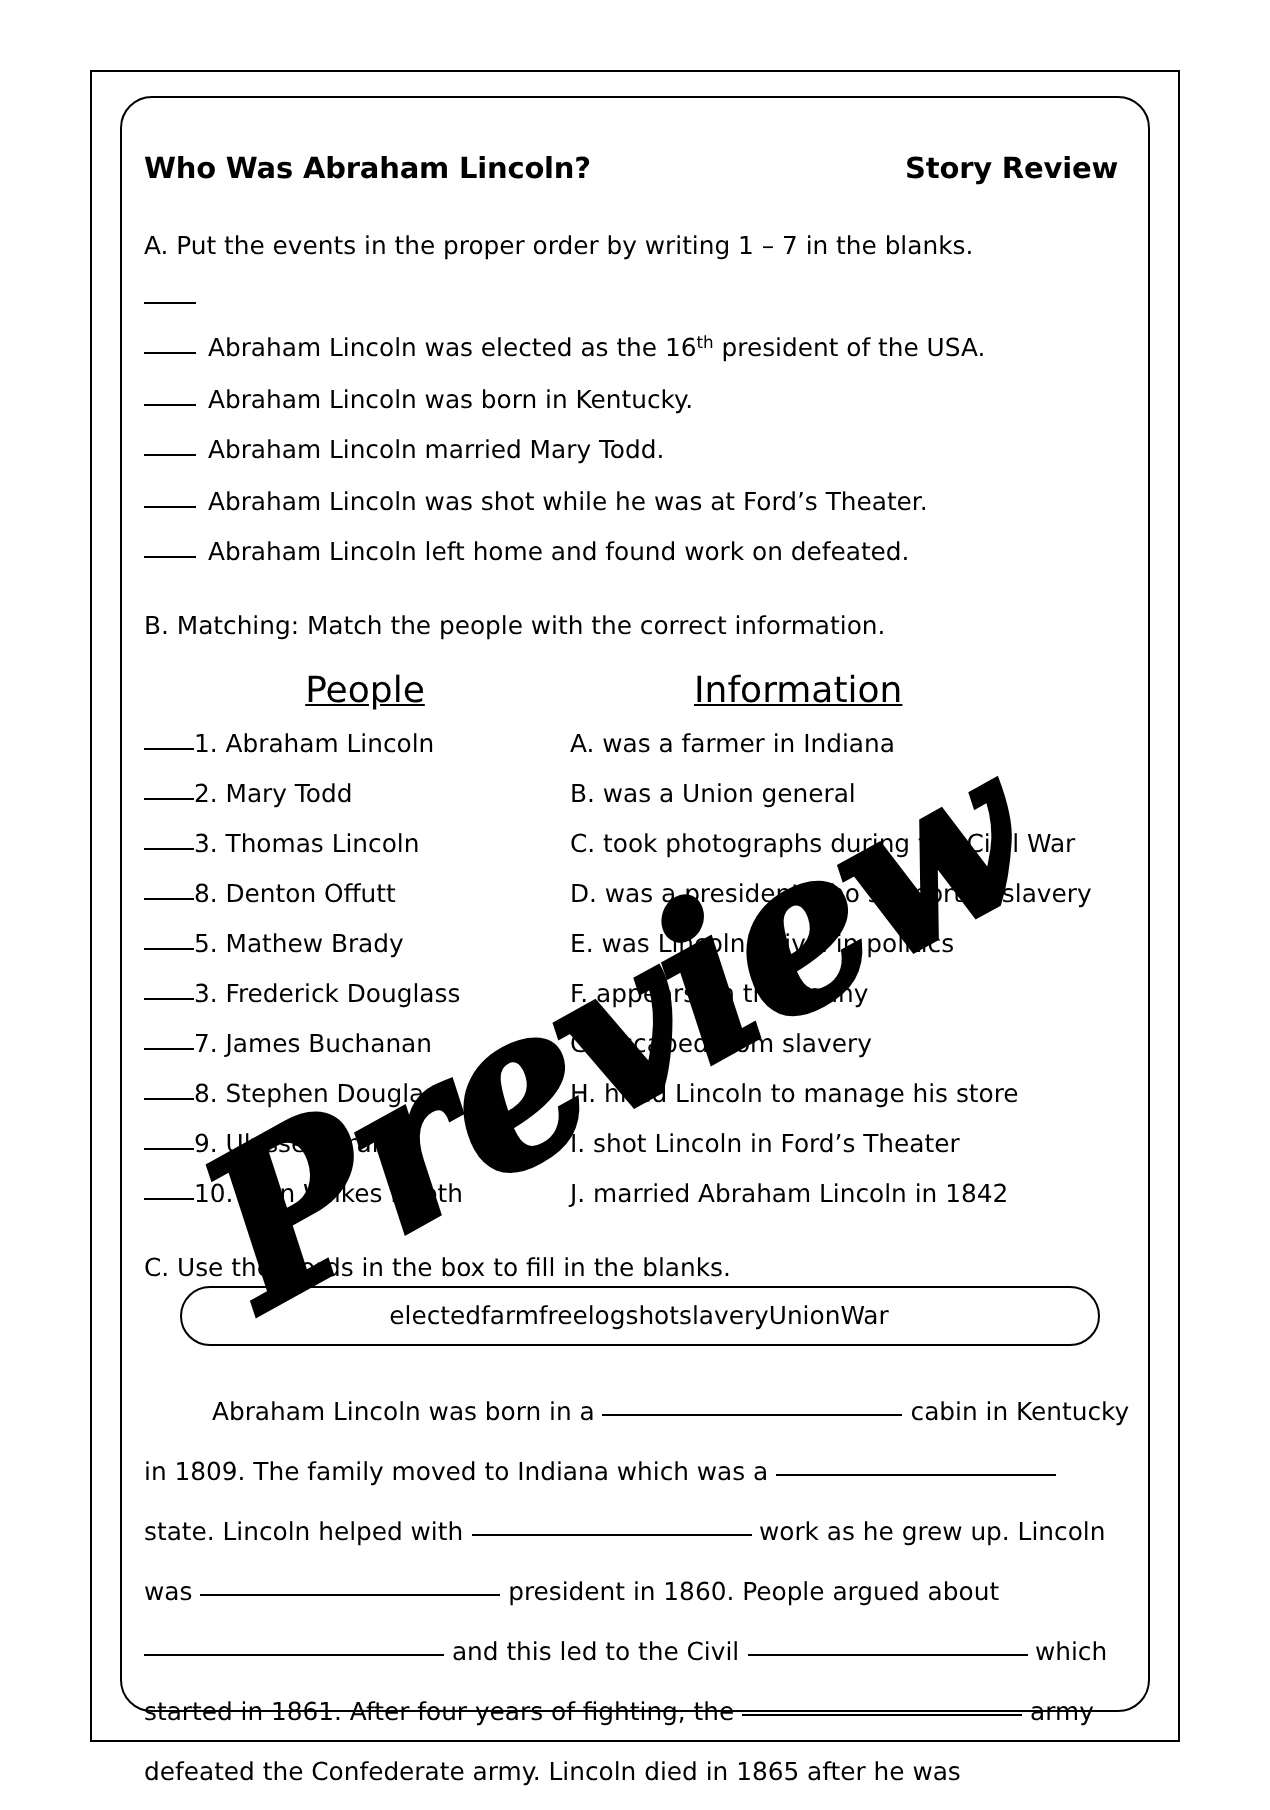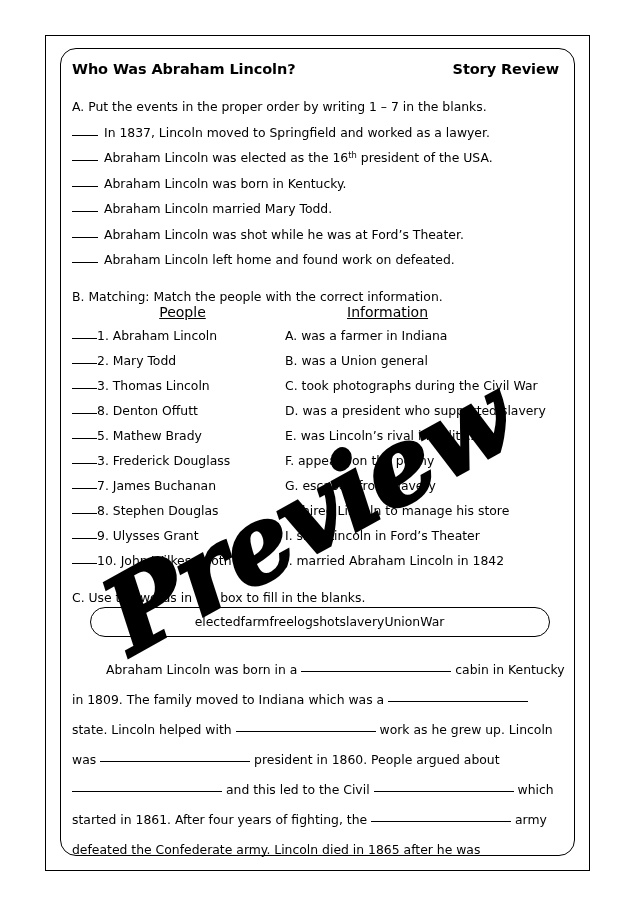--- a/index.html
+++ b/index.html
@@ -47,21 +47,21 @@
   }
 
   
   .header {
     display: flex;
     justify-content: space-between;
     align-items: baseline;
     font-weight: bold;
     font-size: 14.5px;
     letter-spacing: -0.1px;
-    margin-top: 6px;
+    margin-top: 22px;
     padding-right: 8px;
   }
 
   
   .section-prompt {
     font-size: 12.4px;
     margin-top: 22px;
   }
   .evt-list {
     margin-top: 6px;
@@ -79,21 +79,22 @@
     vertical-align: 1px;
   }
   sup {
     font-size: 8.4px;
     vertical-align: 4px;
   }
 
   
   .match-heads {
     display: flex;
-    font-size: 14px;
+    margin-top: 15px;
+    font-size: 18px;
   }
   .match-heads .h1 {
     width: 213px;
     text-align: center;
     padding-left: 8px;
     box-sizing: border-box;
   }
   .match-heads .h2 {
     text-align: left;
     padding-left: 62px;
@@ -182,21 +183,21 @@
 
   <div class="header">
     <div>Who Was Abraham Lincoln?</div>
     <div>Story Review</div>
   </div>
 
   <div class="section-prompt">A. Put the events in the proper order by writing 1 – 7 in the blanks.</div>
 
   <div class="evt-list">
     <div class="evt-row">
-      <span class="blank-s"></span><span>In 1837, Lincoln moved to Springfield and worked as a lawyer.</span>
+      <span class="blank-s"></span>
     </div>
     <div class="evt-row">
       <span class="blank-s"></span><span>Abraham Lincoln was elected as the 16</span><sup>th</sup><span> president of the USA.</span>
     </div>
     <div class="evt-row">
       <span class="blank-s"></span><span>Abraham Lincoln was born in Kentucky.</span>
     </div>
     <div class="evt-row">
       <span class="blank-s"></span><span>Abraham Lincoln married Mary Todd.</span>
     </div>

